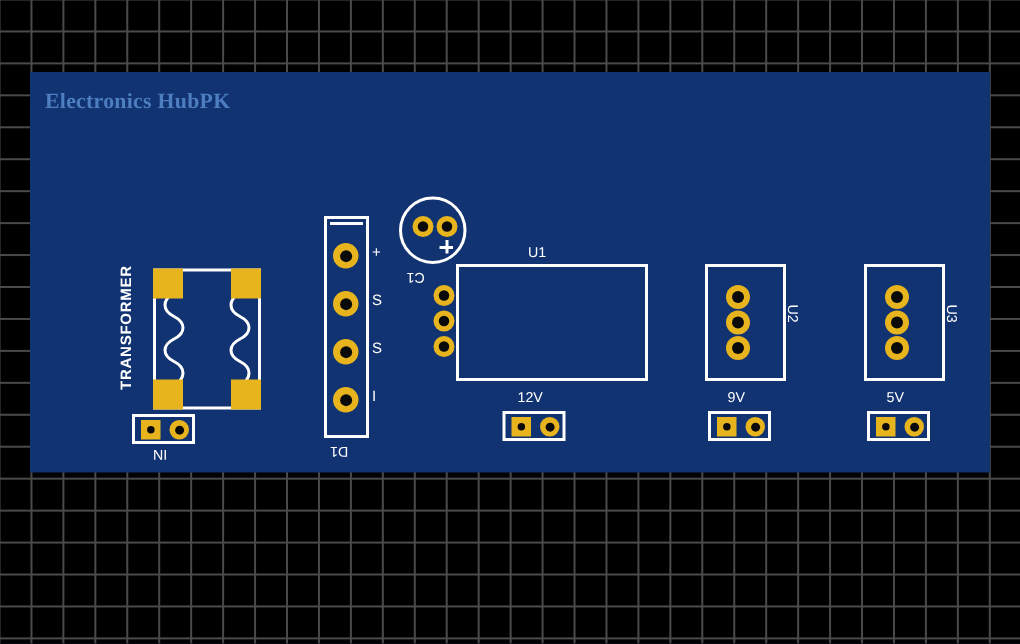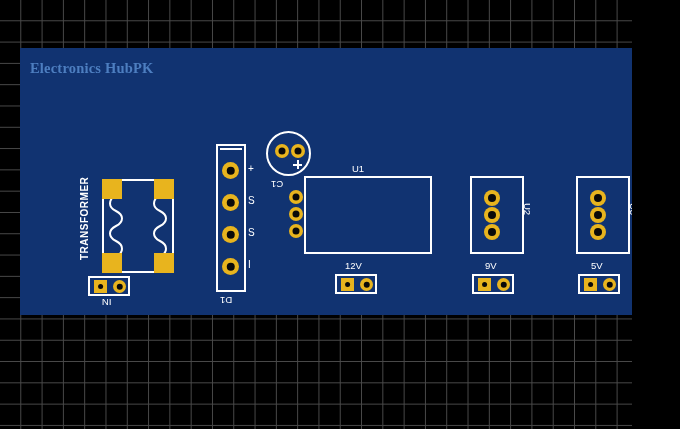--- a/index.html
+++ b/index.html
@@ -10,21 +10,21 @@
   body {
     width: 680px;
     height: 429px;
     overflow: hidden;
     font-family: "Liberation Sans", sans-serif;
   }
 
   
   #canvas {
     position: relative;
-    width: 632px;
+    width: 680px;
     height: 429px;
     background-color: #000000;
     background-image:
       linear-gradient(to right, #4a4a4a 1px, transparent 1px),
       linear-gradient(to bottom, #4a4a4a 1px, transparent 1px);
     background-size: 21.3px 21.3px;
     background-position: -1px -1px;
     overflow: hidden;
   }
 

